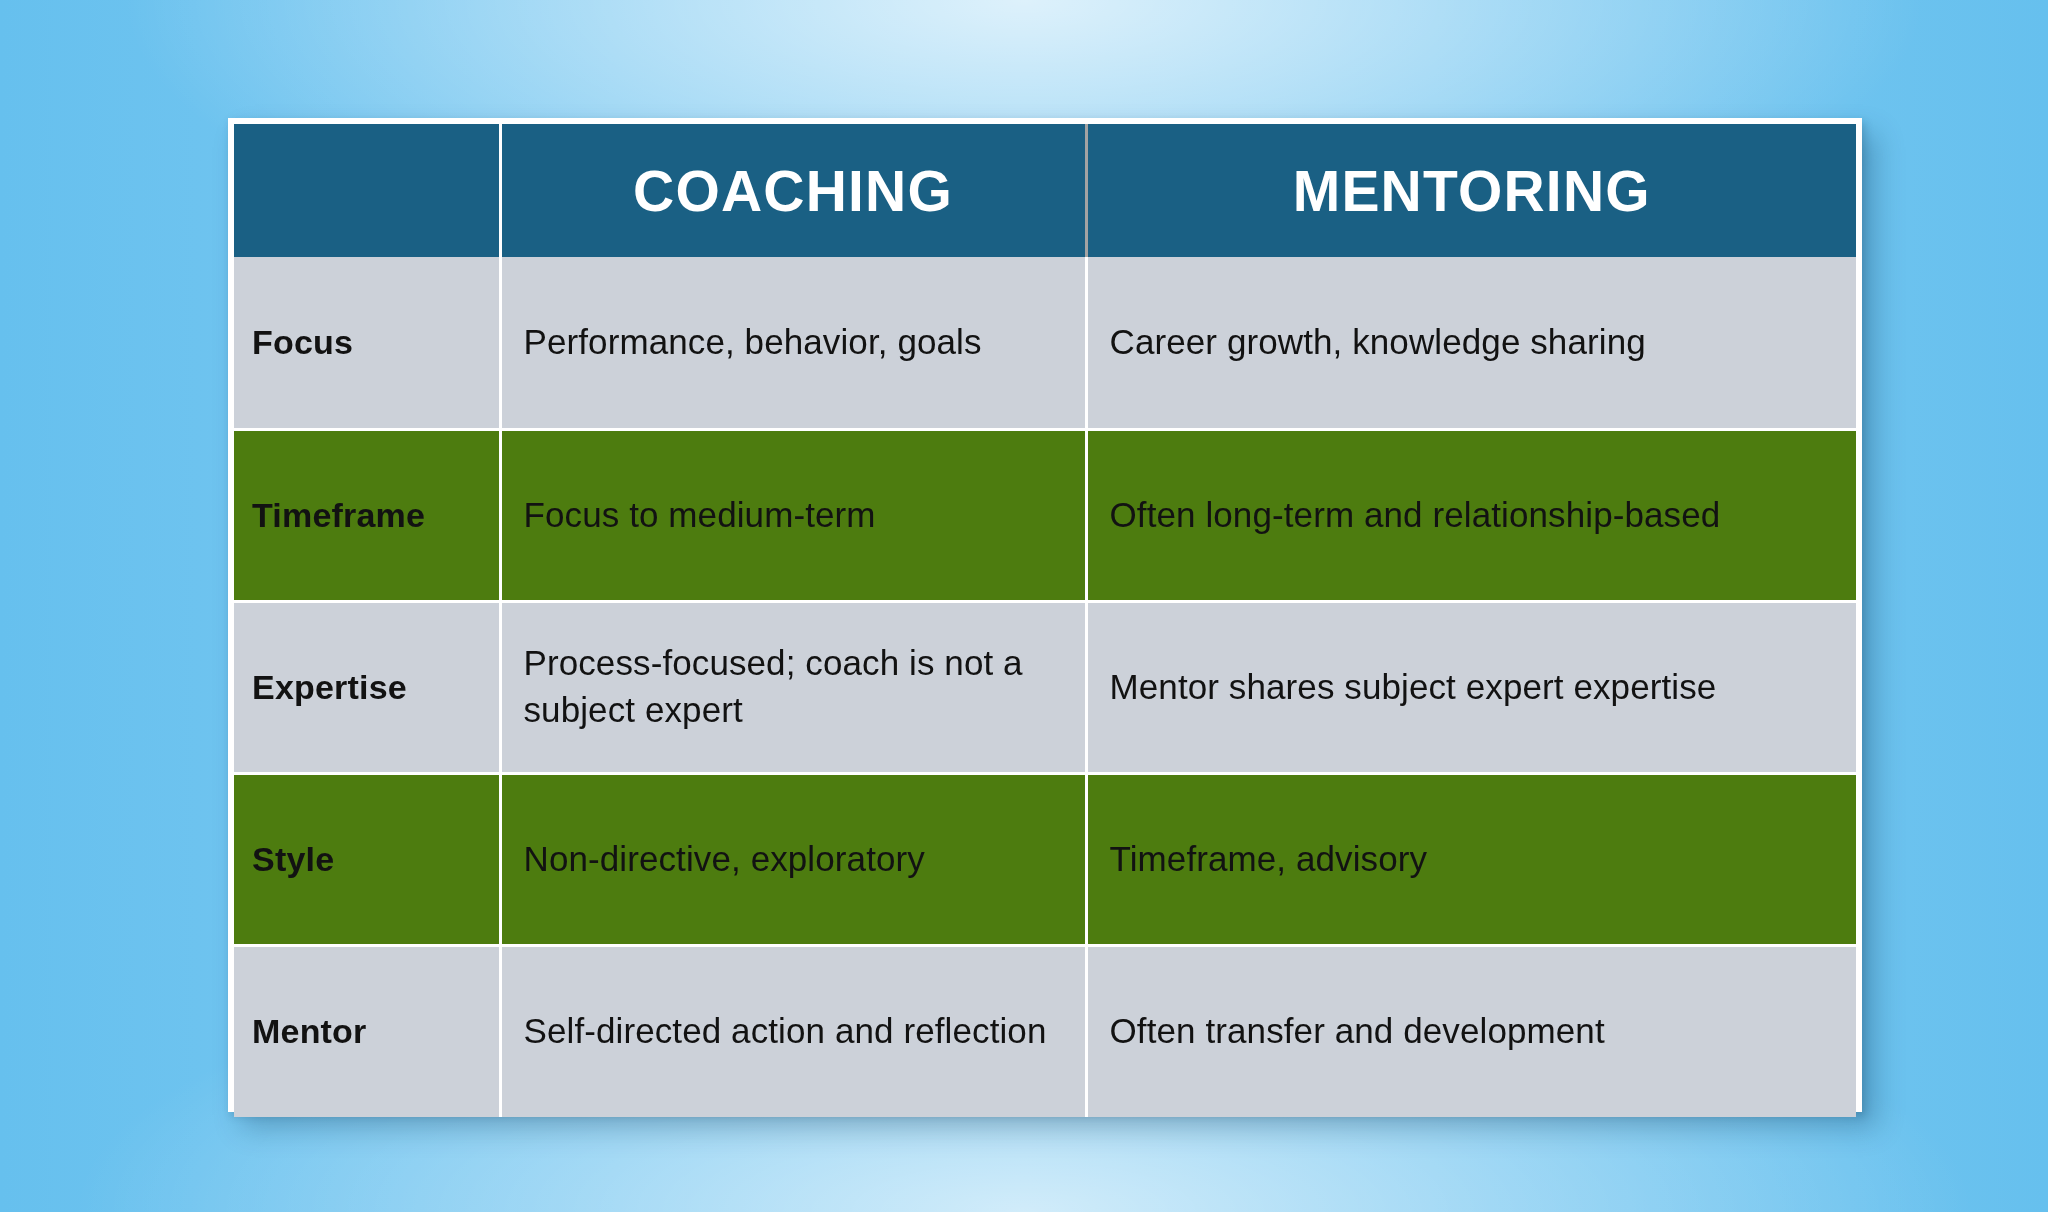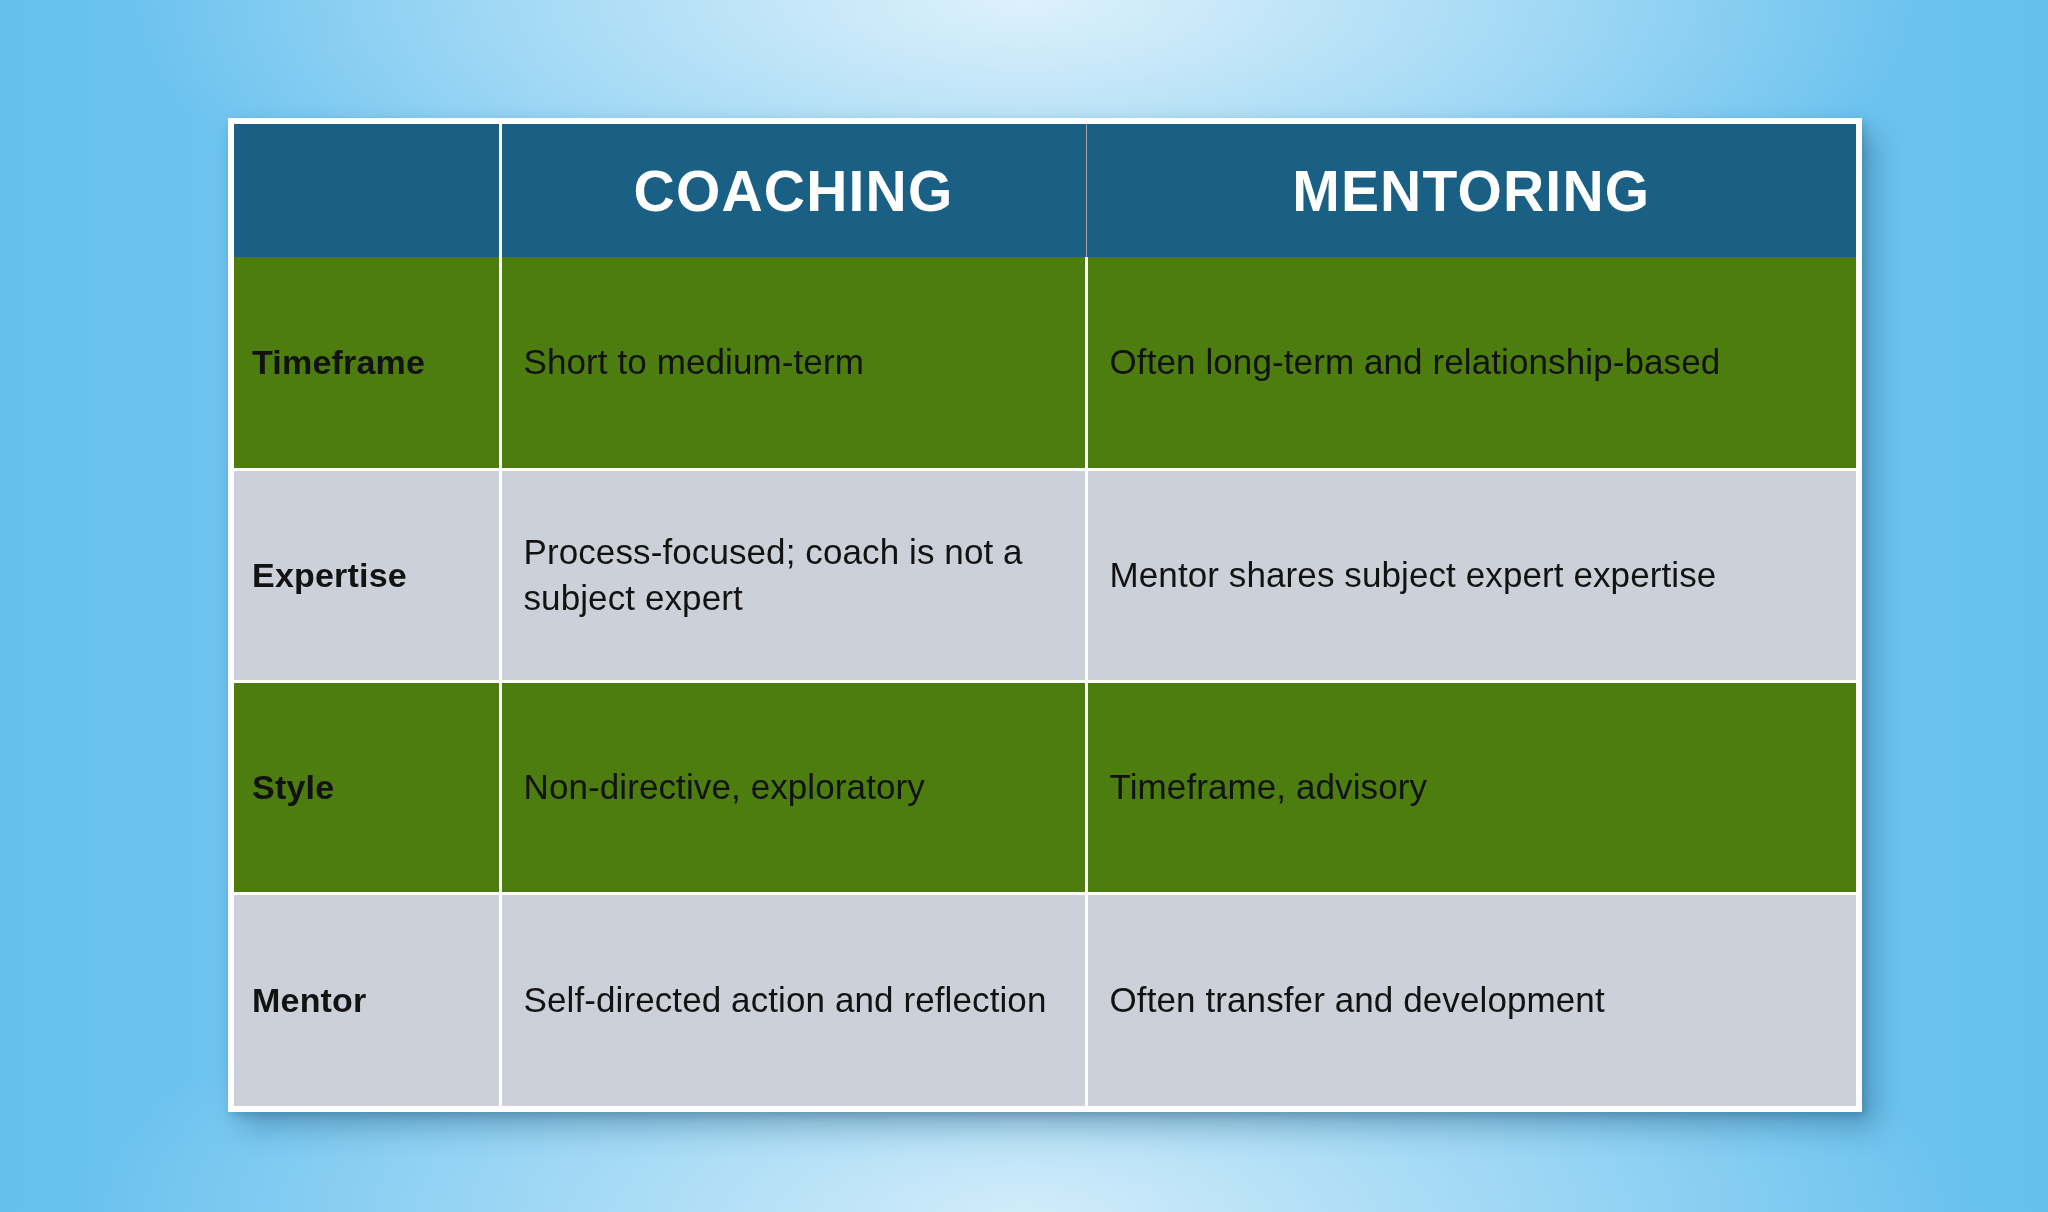--- a/index.html
+++ b/index.html
@@ -66,21 +66,21 @@
     background: #1a6084;
     color: #ffffff;
     text-align: center;
     vertical-align: middle;
     font-size: 57px;
     font-weight: 700;
     letter-spacing: 1.2px;
     padding: 0 10px;
     font-stretch: condensed;
   }
-  .hd-cell.sep { border-left: 1px solid #a3a3a3; }
+  .hd-cell.sep { border-left: 3px solid #a3a3a3; }
 
   
   tbody tr { height: 172px; }
 
   tbody tr.odd  td { background: #ccd1d9; }
   tbody tr.even td { background: #4d7c0f; }
 
   tbody td {
     vertical-align: middle;
     padding: 10px 22px;
@@ -123,24 +123,29 @@
       <thead>
         <tr>
           <th class="hd-spacer"></th>
           <th class="hd-cell">COACHING</th>
           <th class="hd-cell sep">MENTORING</th>
         </tr>
       </thead>
 
       <tbody>
 
+        <tr class="odd">
+          <td class="cell-label">Focus</td>
+          <td class="cell-text">Performance, behavior, goals</td>
+          <td class="cell-text sep">Career growth, knowledge sharing</td>
+        </tr>
 
         <tr class="even">
           <td class="cell-label">Timeframe</td>
-          <td class="cell-text">Short to medium-term</td>
+          <td class="cell-text">Focus to medium-term</td>
           <td class="cell-text sep">Often long-term and relationship-based</td>
         </tr>
 
         <tr class="odd">
           <td class="cell-label">Expertise</td>
           <td class="cell-text">Process-focused; coach is not a subject expert</td>
           <td class="cell-text sep">Mentor shares subject expert expertise</td>
         </tr>
 
         <tr class="even">

